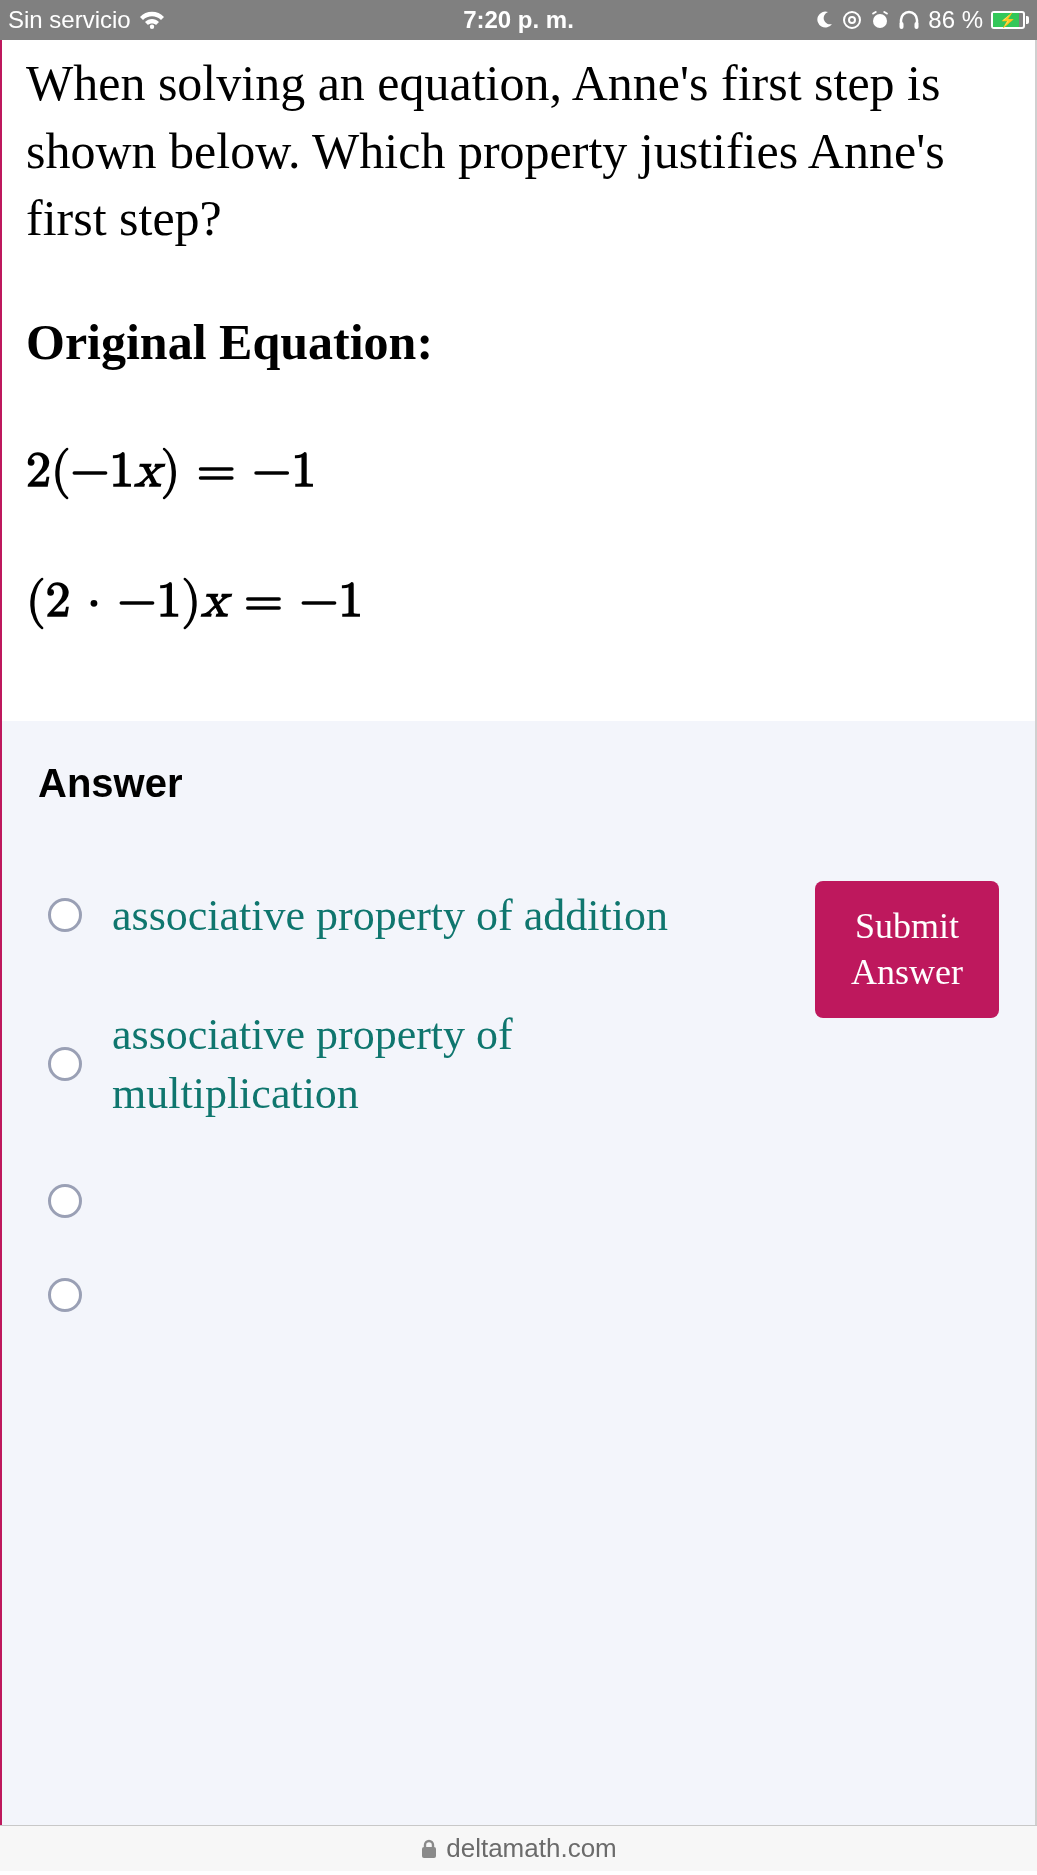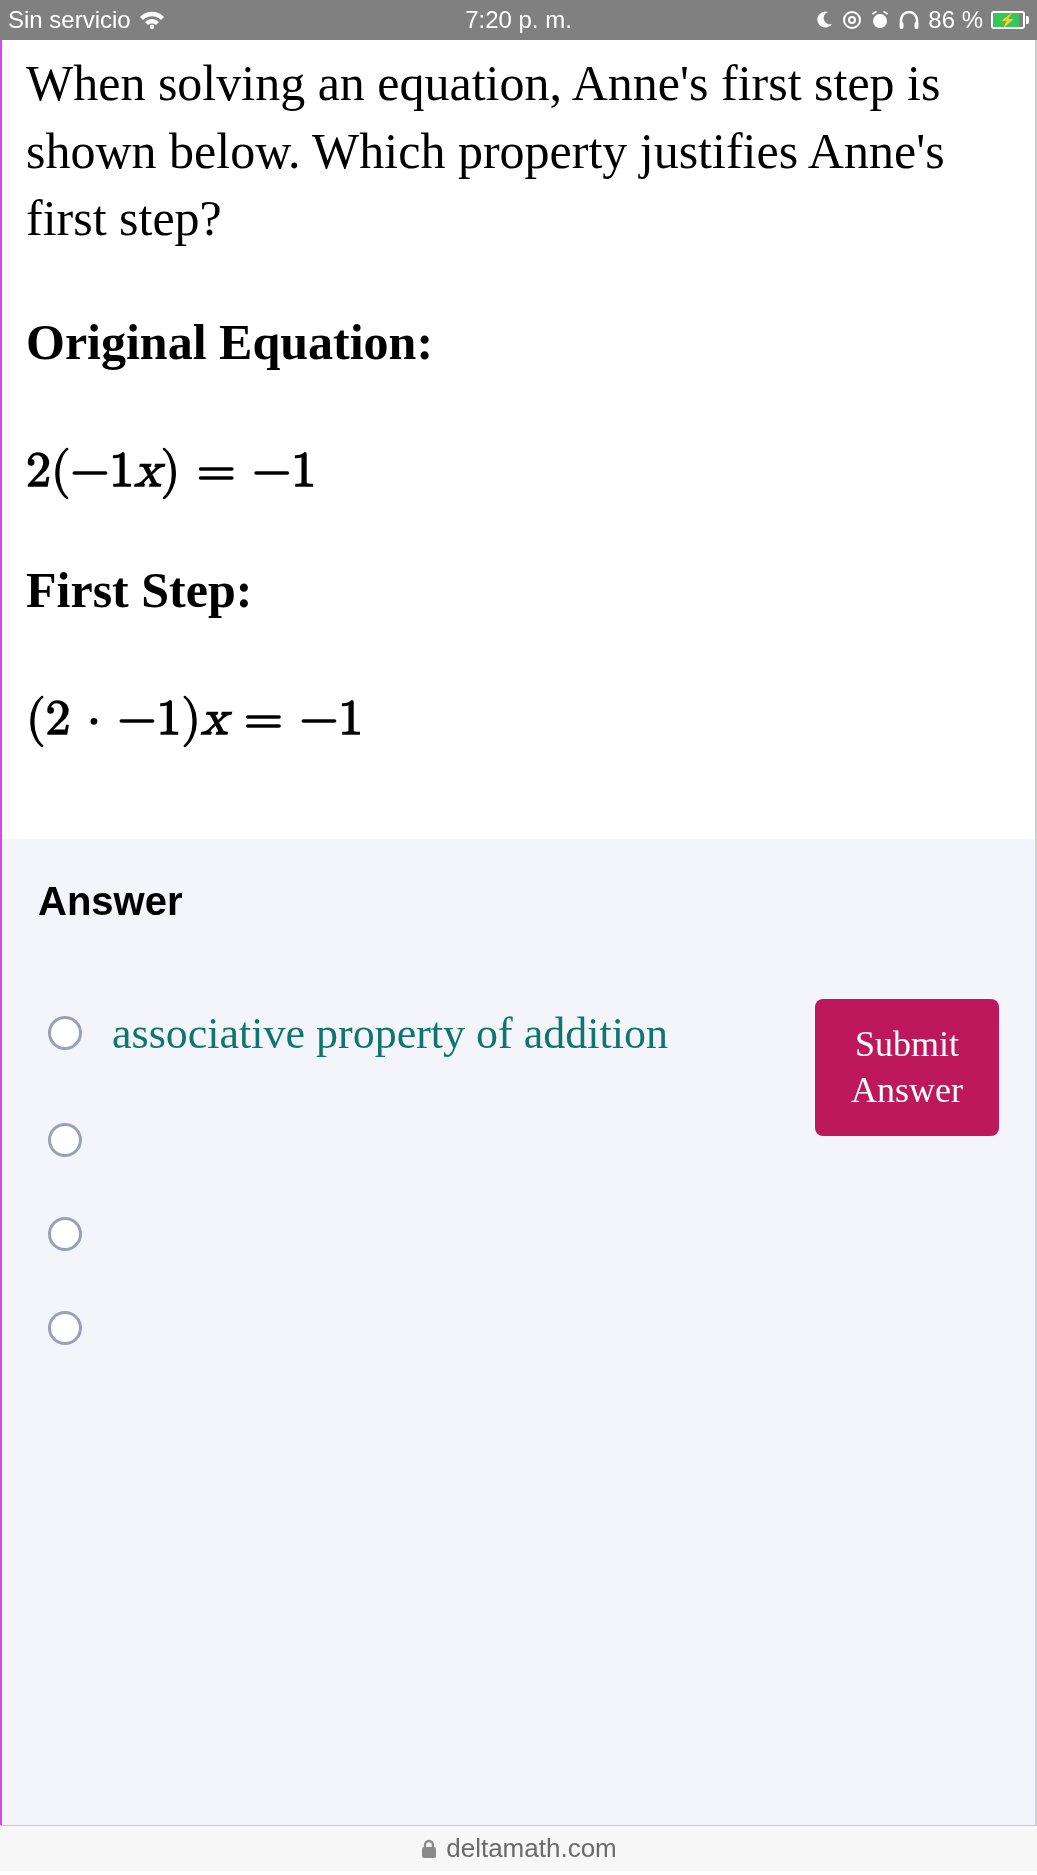--- a/index.html
+++ b/index.html
@@ -1,30 +1,30 @@
 <!DOCTYPE html>
 <html><head>
 <meta charset="utf-8">
 <style>
 * { margin:0; padding:0; box-sizing:border-box; }
 html,body { width:1037px; height:1875px; font-family:Georgia,'Times New Roman',serif; background:#fff; overflow:hidden; }
 
 
 .status-bar { height:40px; background:#808080; color:#fff; display:flex; align-items:center; justify-content:space-between; padding:0 8px; font-family:-apple-system,Helvetica,Arial,sans-serif; font-size:24px; }
 .status-left,.status-right { display:flex; align-items:center; gap:8px;justify-content:space-between; }
-.status-center { position:absolute; left:50%; transform:translateX(-50%); font-weight:400; }
+.status-center { position:absolute; left:50%; transform:translateX(-50%); font-weight:700; }
 .wifi-icon svg, .moon-icon svg, .at-icon svg, .clock-icon svg, .head-icon svg { display:block; }
 .battery { display:flex; align-items:center; }
 .battery-body { width:34px; height:18px; border:2px solid #fff; border-radius:3px; position:relative; display:flex; align-items:center; }
 .battery-fill { background:#34c759; height:100%; width:86%; }
 .battery-tip { width:3px; height:8px; background:#fff; margin-left:1px; border-radius:0 2px 2px 0; }
 .battery-bolt { position:absolute; left:50%; top:50%; transform:translate(-50%,-50%); color:#fff; font-size:14px; }
 
 
-.page { border-left:2px solid #d946ef; border-right:2px solid #d0d0d0; height:calc(100% - 40px - 50px); overflow:hidden; }
+.page { border-left:2px solid #be185d; border-right:2px solid #d0d0d0; height:calc(100% - 40px - 50px); overflow:hidden; }
 .question { padding:10px 24px 0 24px; }
 .question-text { font-size:50px; line-height:1.35; color:#000; }
 .math-block { text-align:left;font-weight:bold; }
 .math-label { font-size:50px; margin-top:60px; }
 .math-eq { font-size:50px; margin-top:70px; font-family:'Latin Modern Math','STIX Two Math',Georgia,serif; }
 .mx { font-style:italic; }
 
 
 .answer-panel { background:#f3f5fb; margin-top:90px; padding:40px 36px 0 36px; position:relative; height:100%; }
 .answer-heading { font-family:-apple-system,Helvetica,Arial,sans-serif; font-weight:700; font-size:40px; color:#000; margin-bottom:80px; }
@@ -93,40 +93,40 @@
 <div class="page">
   <div class="question">
     <div class="question-text">When solving an equation, Anne's first step is shown below. Which property justifies Anne's first step?</div>
 
     <div class="math-block">
       <div class="math-label">Original Equation:</div>
       <div class="math-eq">2(−1<span class="mx">x</span>) = −1</div>
     </div>
 
     <div class="math-block">
-      <div class="math-label">First Step:</div>
       <div class="math-eq">(2 · −1)<span class="mx">x</span> = −1</div>
     </div>
   </div>
 
   <div class="answer-panel cut">
     <div class="answer-heading">Answer</div>
 
     <button class="submit-btn">
       <span>Submit</span><br>
       <span>Answer</span>
     </button>
 
     <div class="options">
       <label class="option">
         <span class="radio"></span>
         <span class="option-label">associative property of addition</span>
       </label>
       <label class="option">
         <span class="radio"></span>
+        <span class="option-label">associative property of multiplication</span>
       </label>
       <label class="option">
         <span class="radio"></span>
       </label>
       <label class="option">
         <span class="radio"></span>
       </label>
     </div>
   </div>
 </div>

